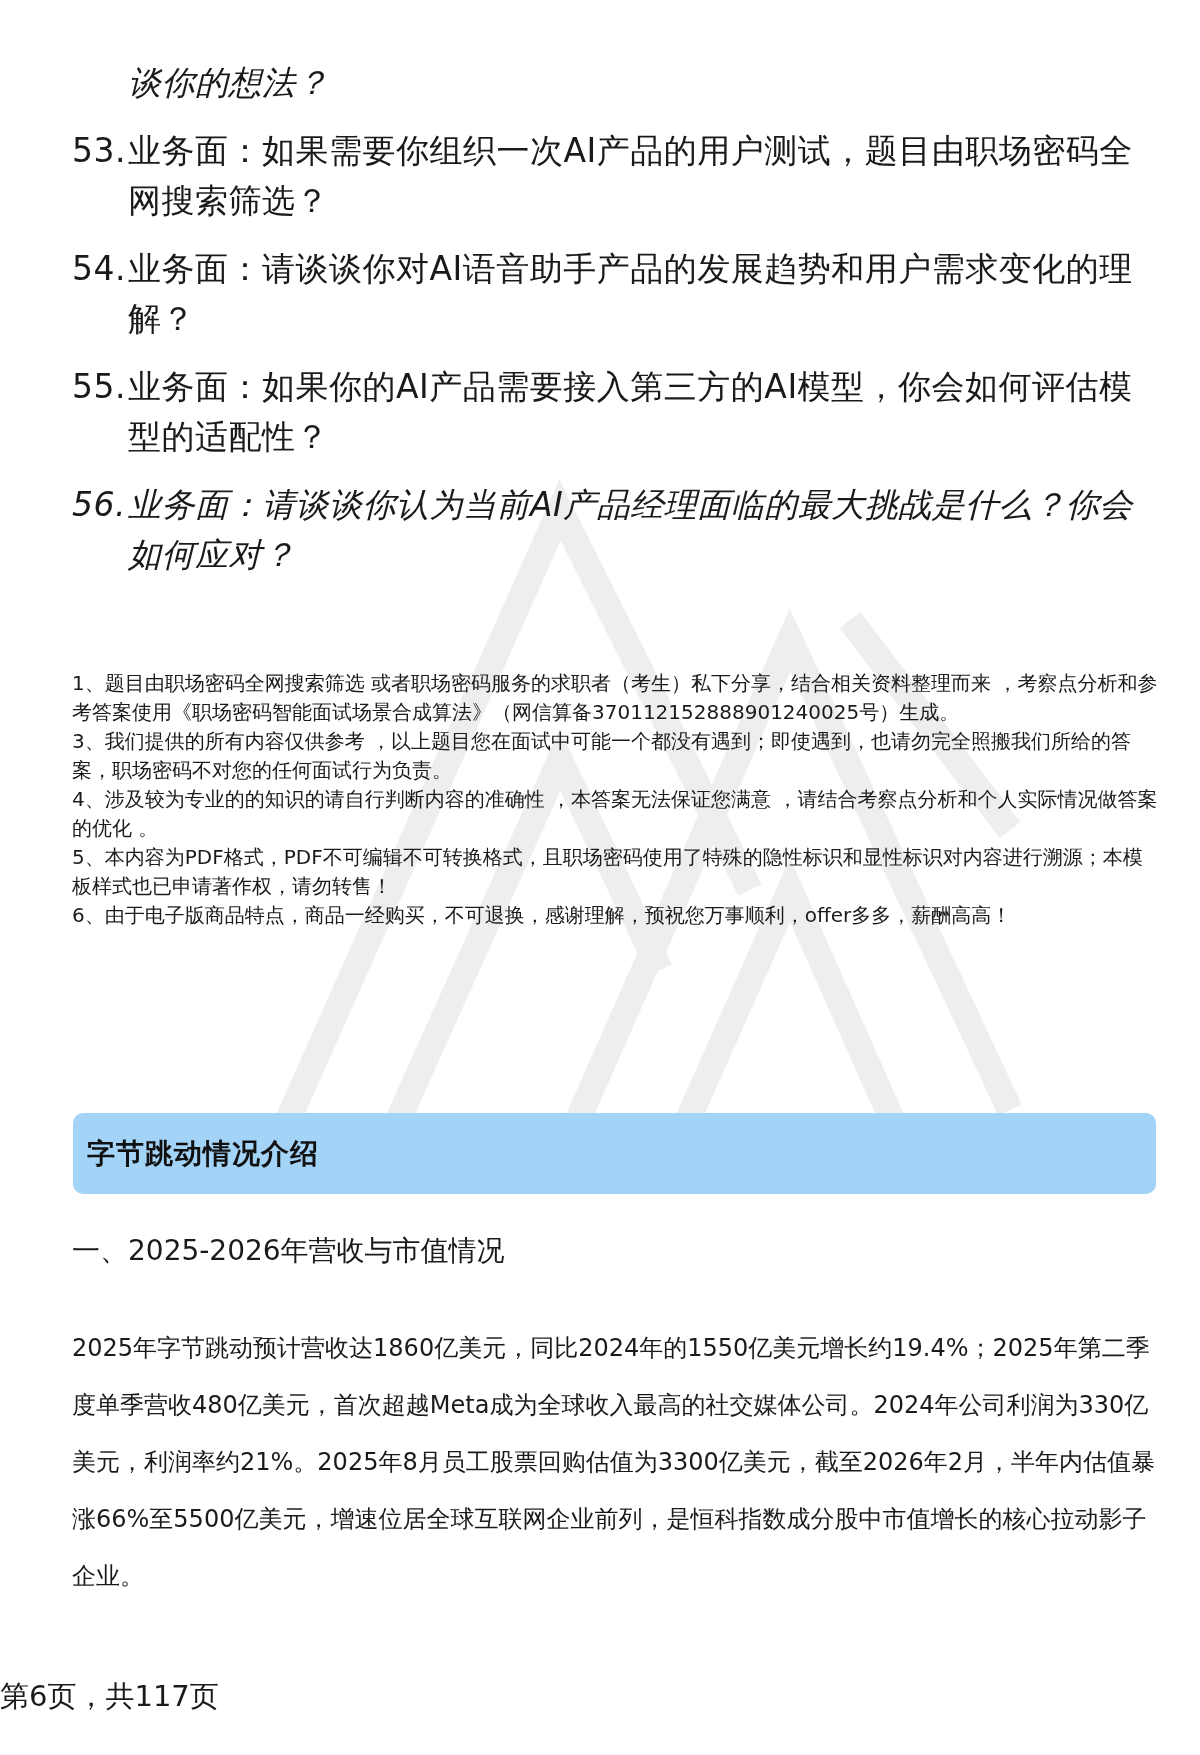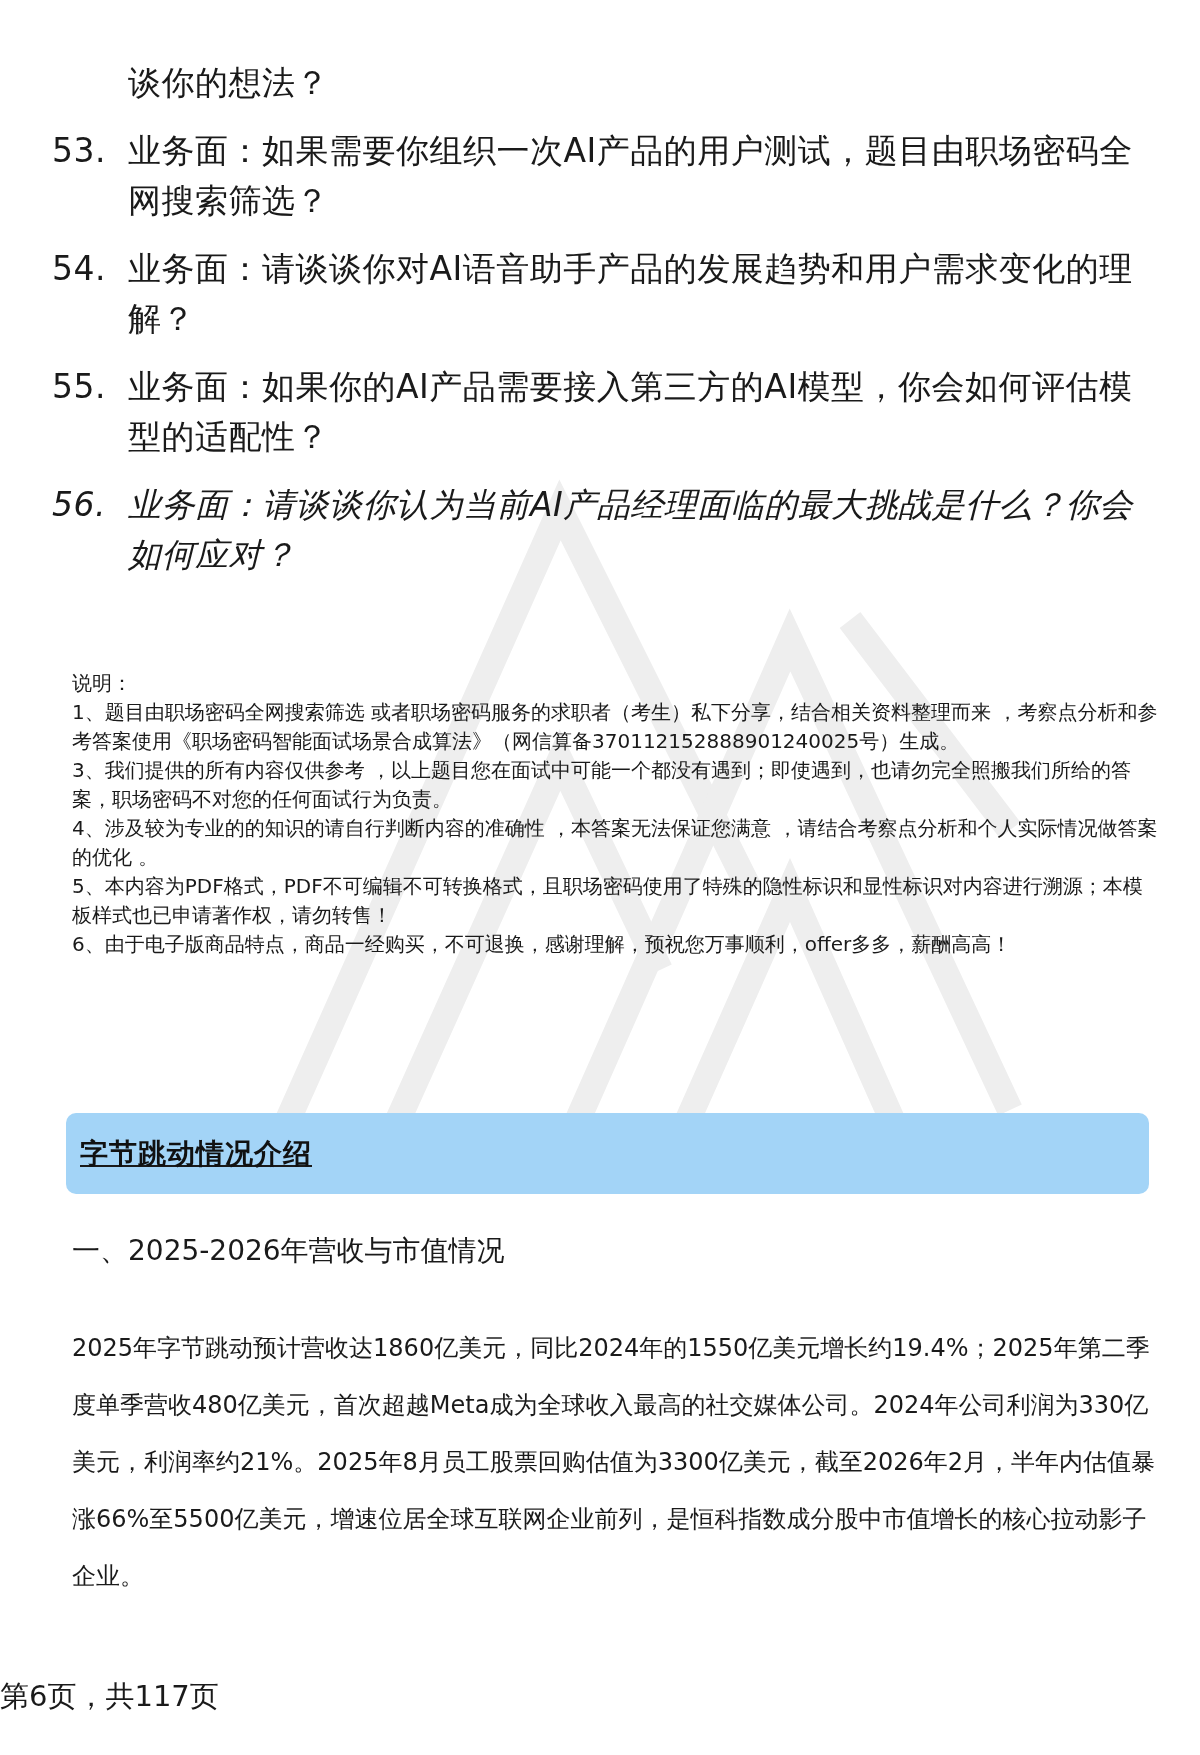--- a/index.html
+++ b/index.html
@@ -29,34 +29,36 @@
       z-index: 1;
     }
     
     .q-cont {
       position: absolute;
       left: 128px;
       top: 58px;
       font-size: 33px;
       line-height: 50px;
       letter-spacing: 0.5px;
+      font-style: italic;
     }
     .question {
       position: absolute;
       left: 52px;
       width: 1110px;
       font-size: 33px;
       line-height: 50px;
       letter-spacing: 0.5px;
     }
     .question .num {
       position: absolute;
-      left: 0;
+      left: 12px;
       top: 0;
       width: 70px;
+      text-align: center;
     }
     .question .text {
       display: block;
       margin-left: 76px;
     }
     
     .notes {
       position: absolute;
       left: 72px;
       top: 669px;
@@ -64,29 +66,28 @@
       font-size: 20px;
       line-height: 29px;
       color: #1a1a1a;
     }
     .notes p {
       margin: 0;
     }
     
     .band {
       position: absolute;
-      left: 66px;
+      left: 73px;
       top: 1113px;
       width: 1083px;
       height: 81px;
       background: #a3d4f7;
       border-radius: 10px;
       display: flex;
       align-items: center;
-      text-decoration: underline;
     }
     .band-title {
       margin-left: 14px;
       font-size: 28px;
       font-weight: bold;
       color: #111111;
       letter-spacing: 1px;
     }
     .subheading {
       position: absolute;
@@ -145,21 +146,20 @@
     <span class="num">55.</span>
     <span class="text">业务面：如果你的AI产品需要接入第三方的AI模型，你会如何评估模型的适配性？</span>
   </div>
 
   <div class="question" style="top:480px;font-style:italic;">
     <span class="num">56.</span>
     <span class="text">业务面：请谈谈你认为当前AI产品经理面临的最大挑战是什么？你会如何应对？</span>
   </div>
 
   <div class="notes">
-    <p>说明：</p>
     <p>1、题目由职场密码全网搜索筛选 或者职场密码服务的求职者（考生）私下分享，结合相关资料整理而来 ，考察点分析和参考答案使用《职场密码智能面试场景合成算法》（网信算备370112152888901240025号）生成。</p>
     <p>3、我们提供的所有内容仅供参考 ，以上题目您在面试中可能一个都没有遇到；即使遇到，也请勿完全照搬我们所给的答案，职场密码不对您的任何面试行为负责。</p>
     <p>4、涉及较为专业的的知识的请自行判断内容的准确性 ，本答案无法保证您满意 ，请结合考察点分析和个人实际情况做答案的优化 。</p>
     <p>5、本内容为PDF格式，PDF不可编辑不可转换格式，且职场密码使用了特殊的隐性标识和显性标识对内容进行溯源；本模板样式也已申请著作权，请勿转售！</p>
     <p>6、由于电子版商品特点，商品一经购买，不可退换，感谢理解，预祝您万事顺利，offer多多，薪酬高高！</p>
   </div>
 
   <div class="band">
     <span class="band-title">字节跳动情况介绍</span>
   </div>

